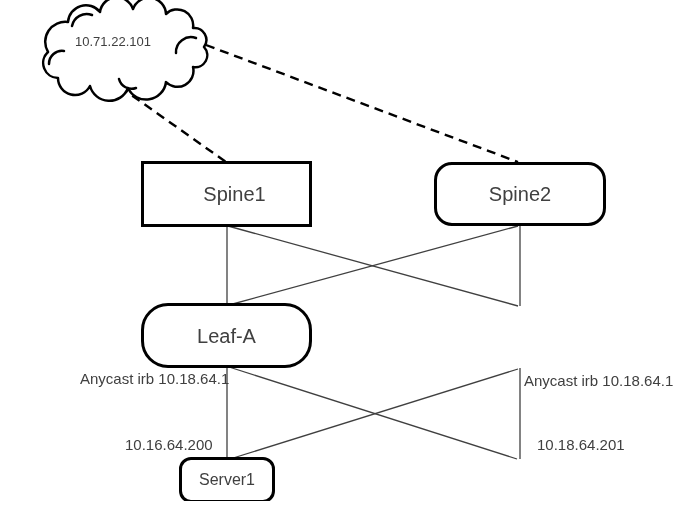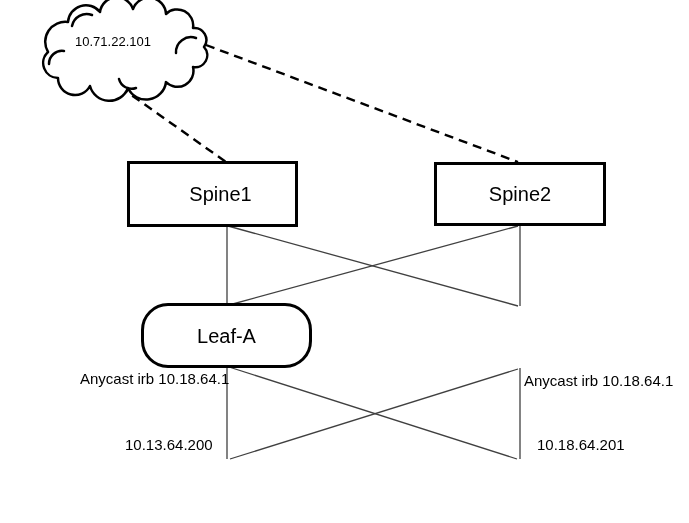--- a/index.html
+++ b/index.html
@@ -7,21 +7,21 @@
     padding: 0;
     background: #ffffff;
     font-family: "Liberation Sans", "DejaVu Sans", sans-serif;
   }
   .canvas {
     position: relative;
     width: 689px;
     height: 501px;
     background: #ffffff;
     overflow: hidden;
-    color: #000000;
+    color: #404040;
   }
   .wires {
     position: absolute;
     left: 0;
     top: 0;
     width: 689px;
     height: 523px;
   }
   .node {
     position: absolute;
@@ -92,30 +92,33 @@
         <path d="M 92 15 A 15 15 0 0 0 72 26"></path>
         <path d="M 196 38 A 15 15 0 0 0 176 53"></path>
         <path d="M 64 51 A 13 13 0 0 0 49 64"></path>
         <path d="M 136 88 A 13 13 0 0 1 119 79"></path>
       </g>
     </g>
   </svg>
 
   <div class="cloud-label" style="left:75px; top:34px; width:76px; text-align:center;">10.71.22.101</div>
 
-  <div class="node" style="left:127px; top:161px; width:171px; height:66px;padding-left:16px;">
+  <div class="node" style="left:141px; top:161px; width:171px; height:66px;padding-left:16px;">
     <span>Spine1</span>
   </div>
-  <div class="node" style="left:434px; top:162px; width:172px; height:64px;">
+  <div class="node" style="left:434px; top:162px; width:172px; height:64px;border-radius:18px;">
     <span>Spine2</span>
   </div>
 
   <div class="node" style="left:141px; top:303px; width:171px; height:65px;border-radius:27px;">
     <span>Leaf-A</span>
   </div>
 
+  <div class="node server" style="left:179px; top:457px; width:96px; height:46px;">
+    <span>Server1</span>
+  </div>
 
   <div class="annot" style="left:80px; top:370px; width:148px; text-align:right;">Anycast irb 10.18.64.1</div>
   <div class="annot" style="left:524px; top:372px;">Anycast irb 10.18.64.1</div>
-  <div class="annot" style="left:125px; top:436px;">10.13.64.200</div>
+  <div class="annot" style="left:125px; top:436px;">10.16.64.200</div>
   <div class="annot" style="left:537px; top:436px;">10.18.64.201</div>
 
 </div>
 
 </body></html>

